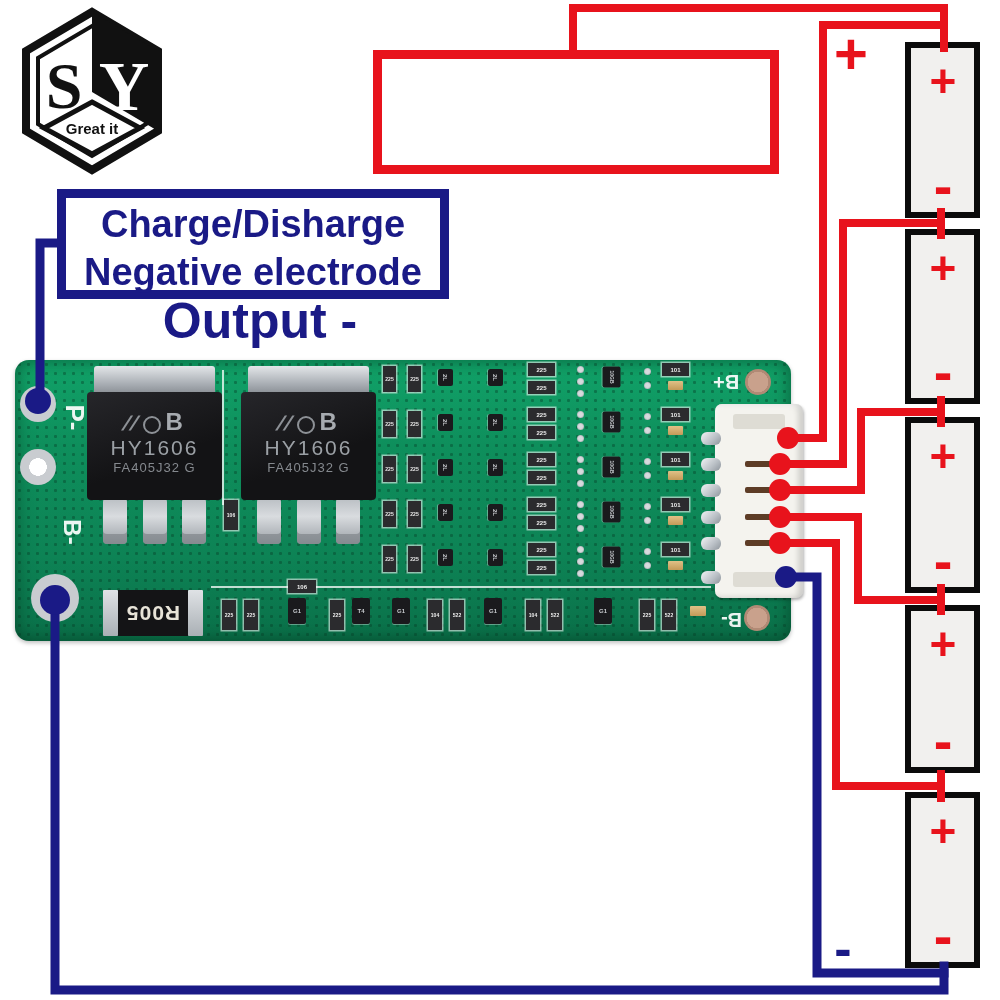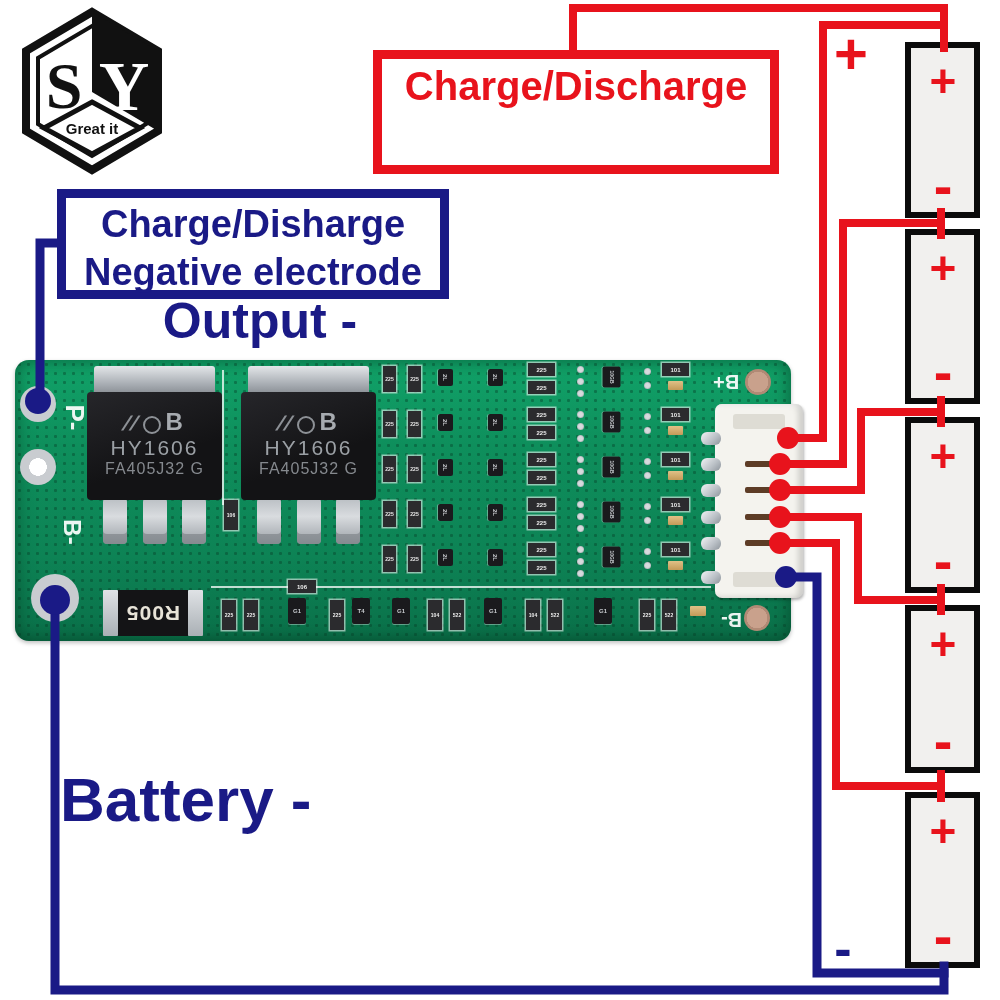--- a/index.html
+++ b/index.html
@@ -33,21 +33,21 @@
   .mosfet .tab{margin:0 7px;height:26px;border-radius:3px 3px 0 0;
         background:linear-gradient(180deg,#e3e6e9,#a8adb3 70%,#8f949a);}
   .mosfet .body{height:108px;background:linear-gradient(160deg,#26262a,#131315 60%);
         border-radius:4px;color:#9b9fa4;text-align:center;position:relative;overflow:hidden;}
   .fet-brand{font-size:20px;letter-spacing:2px;padding-top:16px;color:#8d9196;}
   .fet-b{font-size:24px;font-weight:bold;color:#a7abb0;}
   .fet-circ{display:inline-block;width:14px;height:14px;border:2px solid #8d9196;border-radius:50%;
         vertical-align:middle;margin:0 4px;}
   .fet-slash{display:inline-block;transform:skewX(-25deg);font-weight:bold;color:#8d9196;}
   .fet-pn{font-size:21px;letter-spacing:2px;color:#9ba0a5;}
-  .fet-pn2{font-size:16px;letter-spacing:1px;color:#85898e;}
+  .fet-pn2{font-size:13px;letter-spacing:1px;color:#85898e;}
   .legs{display:flex;justify-content:space-between;padding:0 16px;margin-top:-2px;}
   .leg{width:24px;height:46px;border-radius:4px;
        background:linear-gradient(180deg,#b9bec3,#d9dcdf 40%,#9aa0a6);
        box-shadow:inset 0 -10px 0 rgba(120,125,130,.6);}
 
   
   #shunt{width:100px;height:46px;display:flex;}
   #shunt .cap{width:15px;background:linear-gradient(180deg,#dfe2e5,#aab0b5);}
   #shunt .mid{flex:1;background:#141416;color:#e8e4d8;display:flex;align-items:center;justify-content:center;
        font-size:21px;font-weight:bold;transform:rotate(180deg);letter-spacing:1px;}
@@ -85,30 +85,28 @@
     <polygon points="78,6 144,45 144,125 78,164 12,125 12,45" fill="#ffffff" stroke="#111" stroke-width="8"></polygon>
     <polygon points="78,20 132,52 132,118 78,150 24,118 24,52" fill="none" stroke="#111" stroke-width="4"></polygon>
     <polygon points="78,6 144,45 144,125 78,86" fill="#111"></polygon>
     <text x="50" y="102" font-family="Liberation Serif,serif" font-size="66" font-weight="bold" fill="#111" text-anchor="middle">S</text>
     <text x="110" y="104" font-family="Liberation Serif,serif" font-size="70" font-weight="bold" fill="#ffffff" text-anchor="middle">Y</text>
     <polygon points="78,96 126,122 78,148 30,122" fill="#fff" stroke="#111" stroke-width="5"></polygon>
     <text x="78" y="128" font-size="15" font-weight="bold" fill="#111" text-anchor="middle">Great it</text>
   </svg>
 
   <div id="pos-box" class="abs ann-box">
-    <div>Charge/Discharge</div>
   </div>
 
   <div id="neg-box" class="abs ann-box">
     <div>Charge/Disharge</div>
     <div>Negative electrode</div>
   </div>
   <div id="neg-output" class="abs out-label">Output -</div>
 
-  <div id="battery-label" class="abs">Battery -</div>
 
   <div id="board" class="abs">
     <div class="dots abs"></div>
 
     <div class="abs hole pad-ring" style="left:5px;top:26px;width:36px;height:36px;"></div>
     <div class="abs hole pad-ring" style="left:5px;top:89px;width:36px;height:36px;"></div>
     <div class="abs hole pad-ring" style="left:16px;top:214px;width:48px;height:48px;"></div>
     <div class="abs hole mount" style="left:730px;top:9px;width:26px;height:26px;"></div>
     <div class="abs hole mount" style="left:729px;top:245px;width:26px;height:26px;"></div>
 

